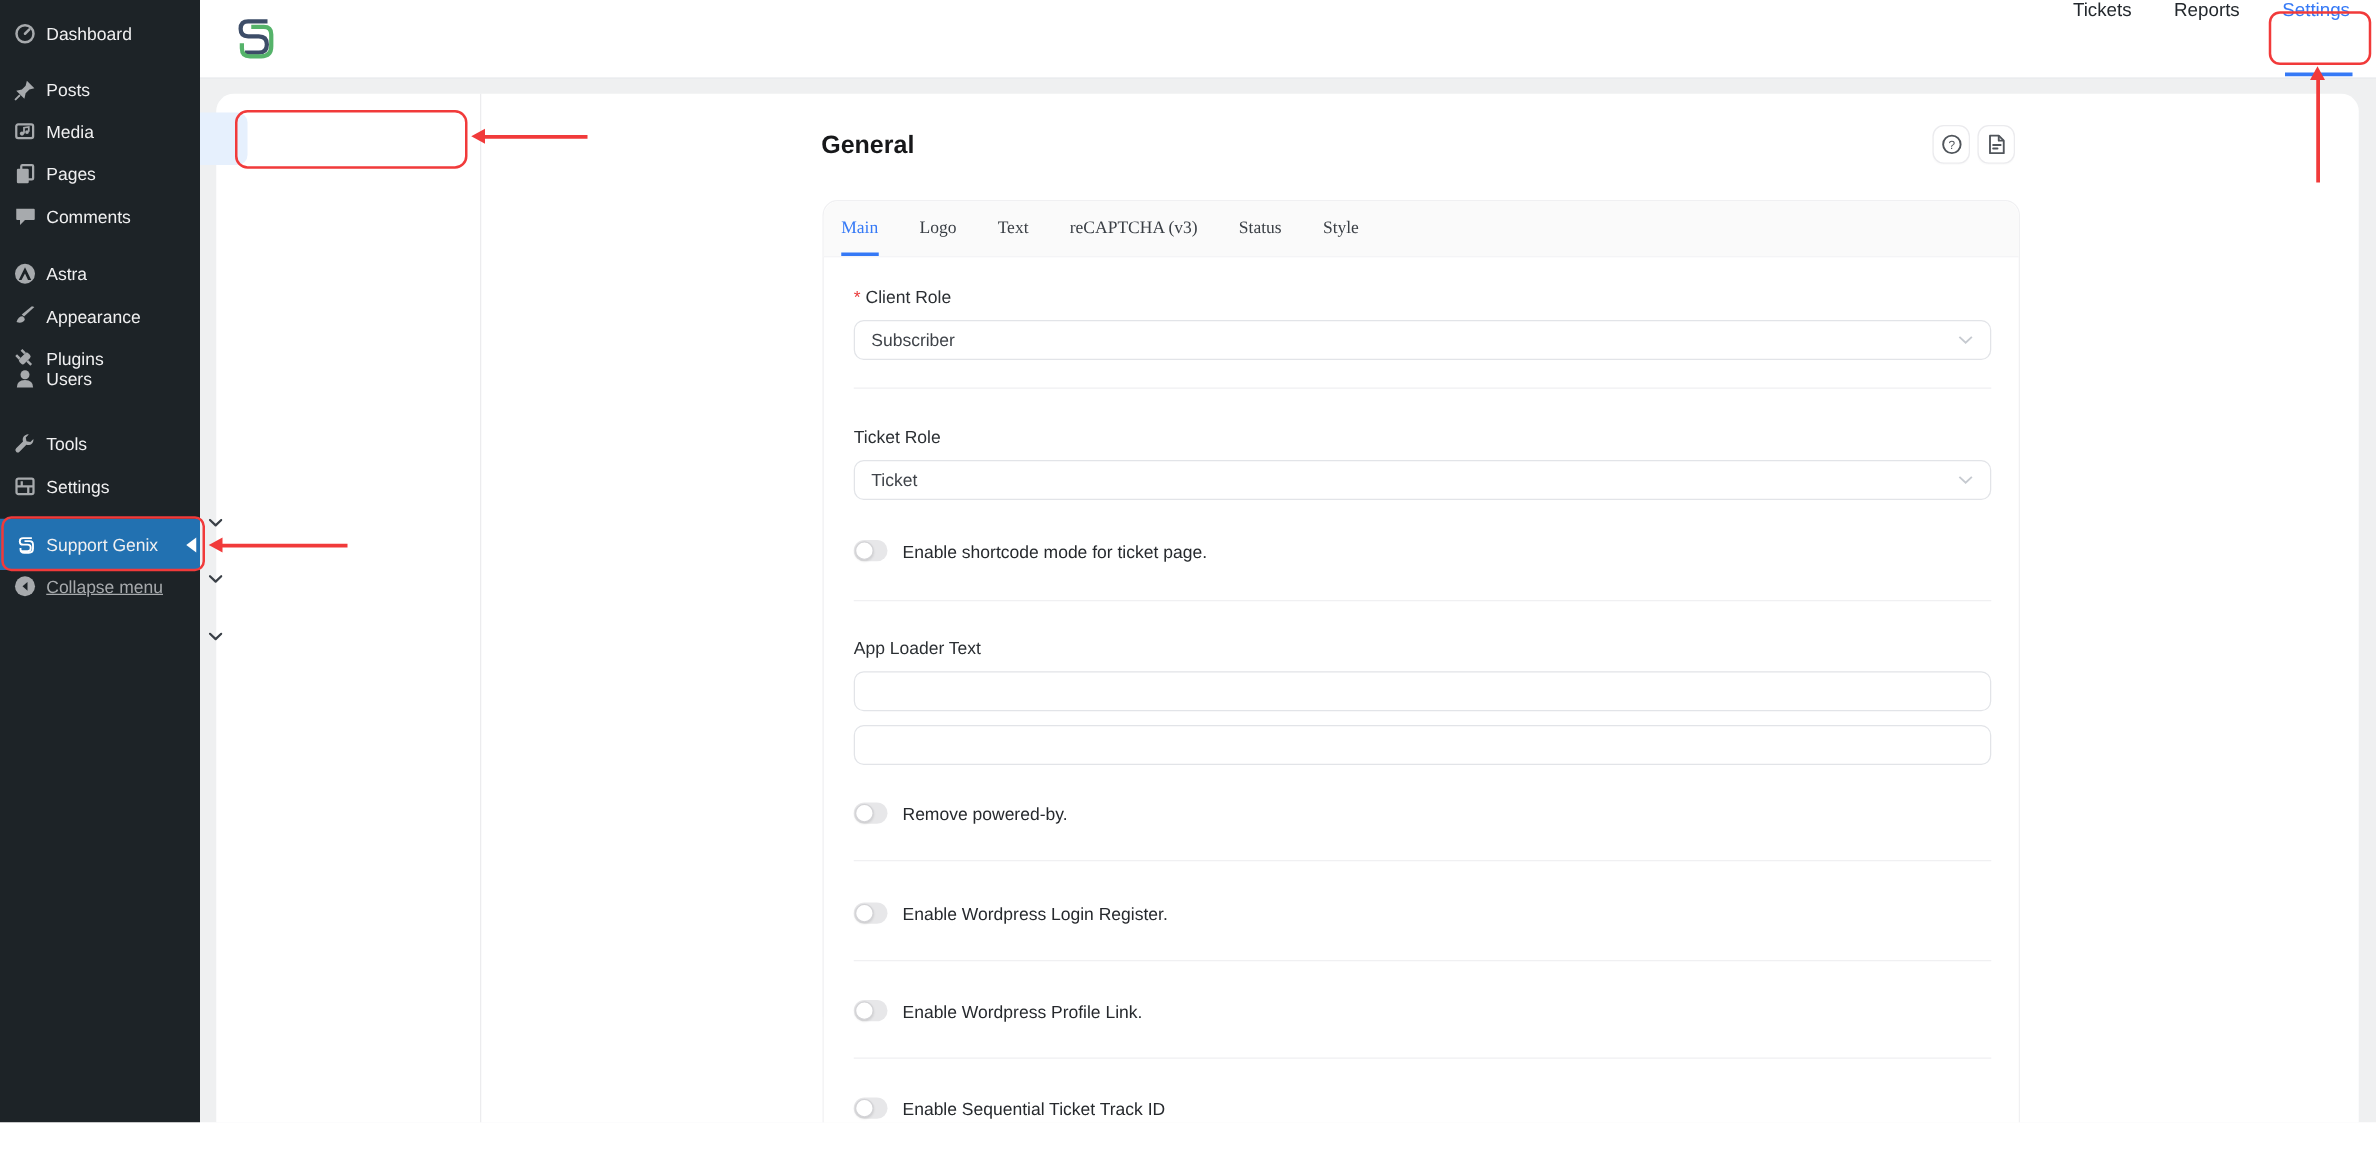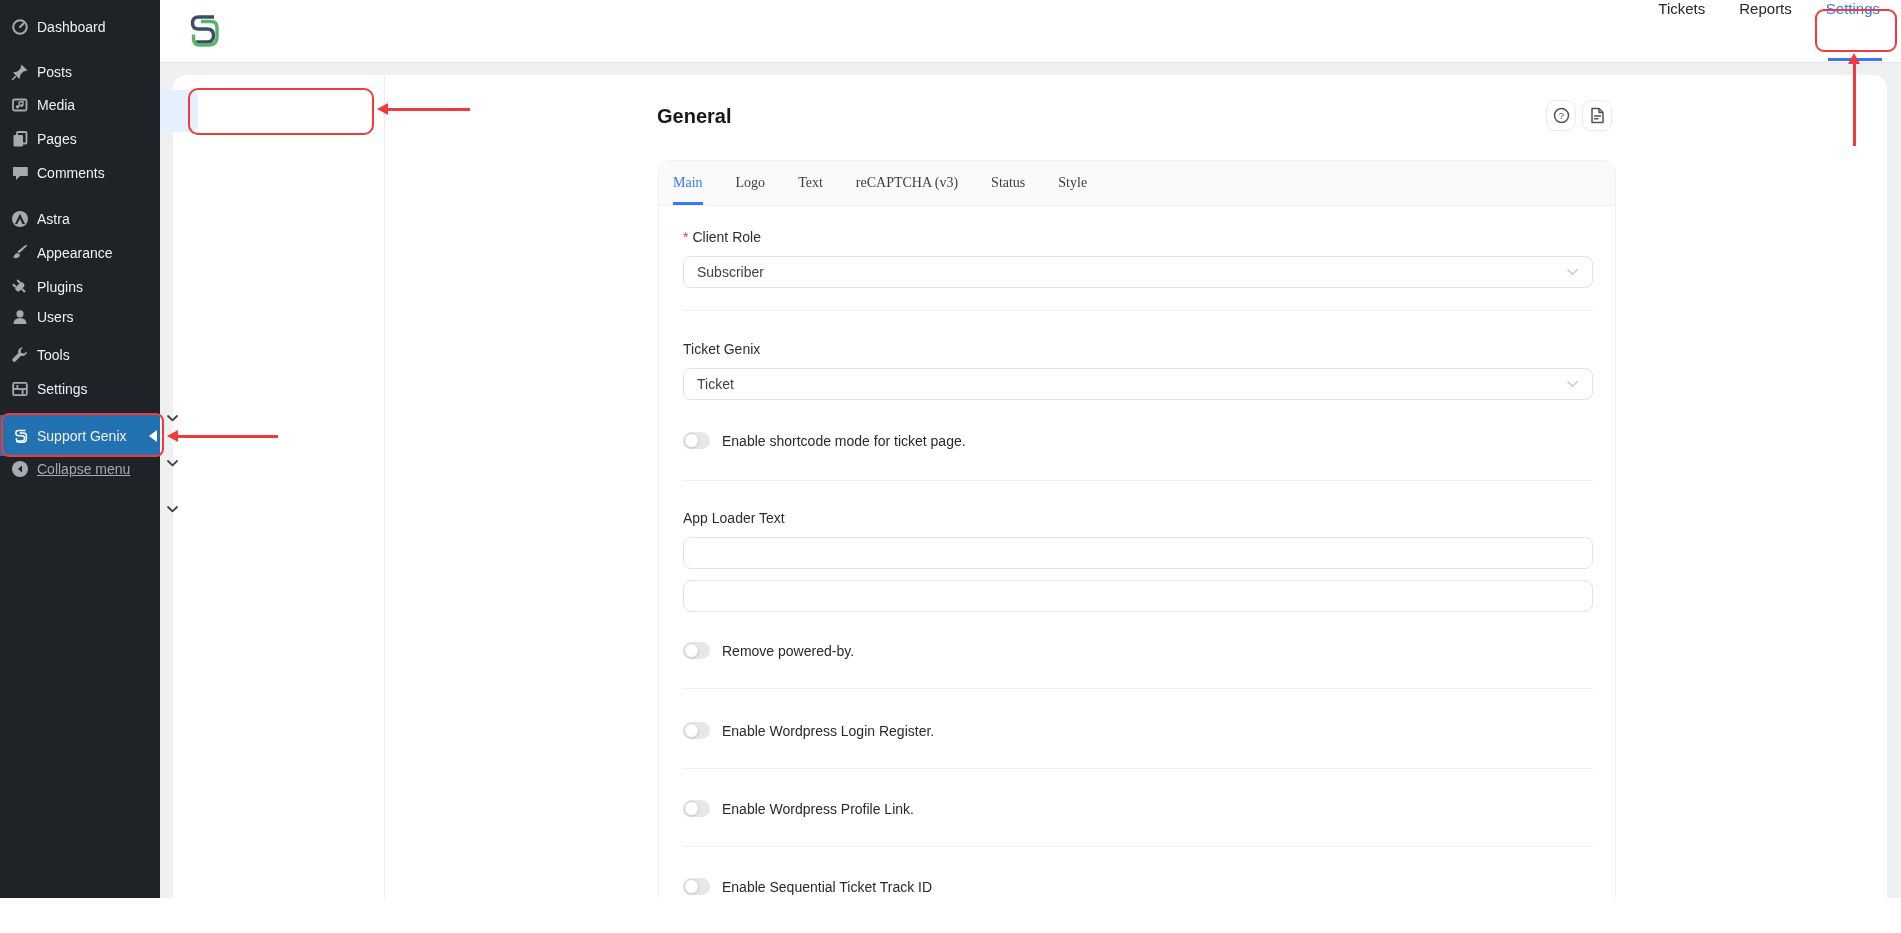--- a/index.html
+++ b/index.html
@@ -150,21 +150,21 @@
     <div class="wp-item" style="top:272px">
       <span class="wicon">
         <svg width="18" height="18" viewBox="0 0 18 18" transform="rotate(-45 0 0)">
             <path d="M6 2 v4 M12 2 v4" stroke="#a7aaad" stroke-width="2"></path>
             <rect x="4" y="6" width="10" height="5.5" rx="2" fill="#a7aaad"></rect>
             <path d="M9 11.5 v4.5" stroke="#a7aaad" stroke-width="2"></path>
           </svg>
       </span>
         <span class="wlabel">Plugins</span>
     </div>
-    <div class="wp-item" style="top:302px">
+    <div class="wp-item" style="top:288px">
       <span class="wicon">
         <svg width="18" height="18" viewBox="0 0 18 18">
             <circle cx="9" cy="5.8" r="3.6" fill="#a7aaad"></circle>
             <path d="M2.5 16 q0 -6 6.5 -6 q6.5 0 6.5 6 z" fill="#a7aaad"></path>
           </svg>
       </span>
         <span class="wlabel">Users</span>
     </div>
     <div class="wp-item" style="top:340px">
       <span class="wicon">
@@ -305,21 +305,21 @@
       </div>
       <div class="f-select" style="margin-top:11px">
         <span>Subscriber</span>
         <svg width="13" height="8" viewBox="0 0 13 8">
             <path d="M1.5 1.5 L6.5 6.2 L11.5 1.5" fill="none" stroke="#c6cad0" stroke-width="1.5"></path>
           </svg>
       </div>
 
       <div class="divider" style="margin-top:22px"></div>
 
-      <div class="f-label" style="margin-top:30px">Ticket Genix</div>
+      <div class="f-label" style="margin-top:30px">Ticket Role</div>
       <div class="f-select" style="margin-top:11px">
         <span>Ticket</span>
         <svg width="13" height="8" viewBox="0 0 13 8">
             <path d="M1.5 1.5 L6.5 6.2 L11.5 1.5" fill="none" stroke="#c6cad0" stroke-width="1.5"></path>
           </svg>
       </div>
 
       <div class="toggle-row" style="margin-top:32px">
         <span class="toggle">
             <span class="knob"></span>

